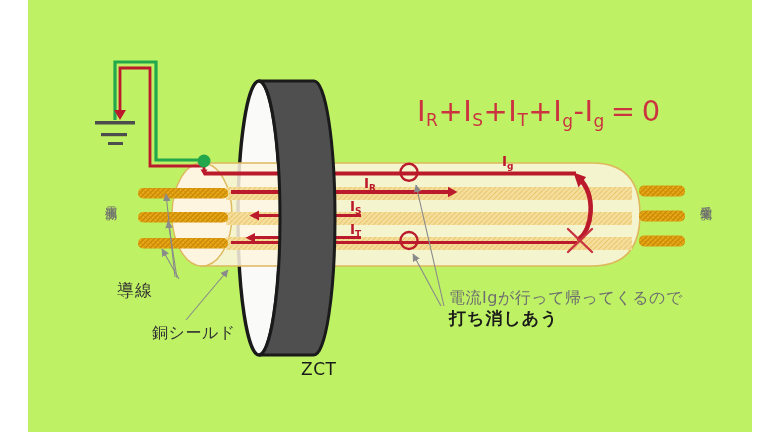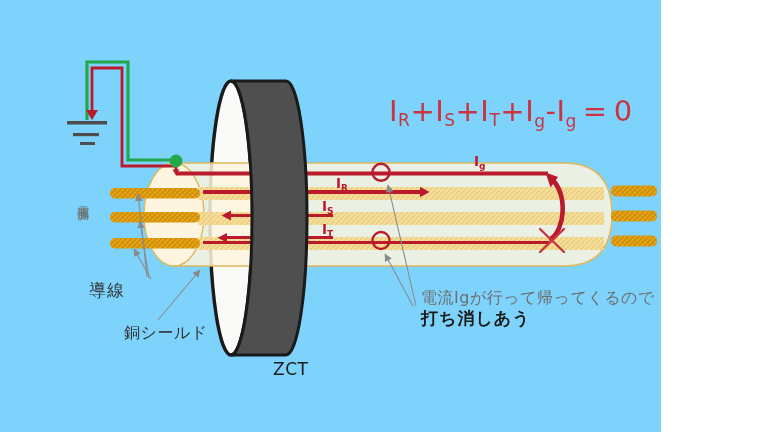--- a/index.html
+++ b/index.html
@@ -1,17 +1,17 @@
 <!DOCTYPE html>
 <html style="--accent-red: #bb1a2c; --formula-red: #cc3340; --fault-red: #c8343f; --wire-green: #22a84b; --gold: #e8a813; --gold-dark: #c9880a; --band: #f6dd97; --band-line: #e9c469; --cable-fill: #fdf5e0; --cable-border: #ddb85c; --zct-dark: #4f4f4f; --zct-face: #fafaf8; --outline-dark: #1a1a1a; --ground-gray: #4d4d4d; --leader-gray: #8a8a8a; --text-dark: #333333; --text-gray: #6e6e6e; --text-black: #1a1a1a;"><head>
 <meta charset="utf-8">
 <style>
   html,body{margin:0;padding:0;background:#fff;}
-  #stage{position:relative;width:661px;height:432px;background:#7dd3fc;overflow:hidden;
-         font-family:"DejaVu Sans","Liberation Sans",sans-serif;}
+  #stage{position:relative;width:724px;height:432px;background:#bef264;overflow:hidden;
+         font-family:"DejaVu Sans","Liberation Sans",sans-serif;margin-left:28px;}
   svg{position:absolute;left:0;top:0;}
   text{font-family:"DejaVu Sans","Liberation Sans",sans-serif;}
 
   .wire-green{stroke:var(--wire-green);stroke-width:3.2;fill:none;}
   .wire-red{stroke:var(--accent-red);stroke-width:2.8;fill:none;}
   .red-fill{fill:var(--accent-red);}
   .red-line{stroke:var(--accent-red);fill:none;}
   .ct-circle{stroke:var(--accent-red);stroke-width:2.4;fill:none;}
   .fault-x{stroke:var(--fault-red);stroke-width:2.4;fill:none;stroke-linecap:round;}
   .ground-bar{fill:var(--ground-gray);}

